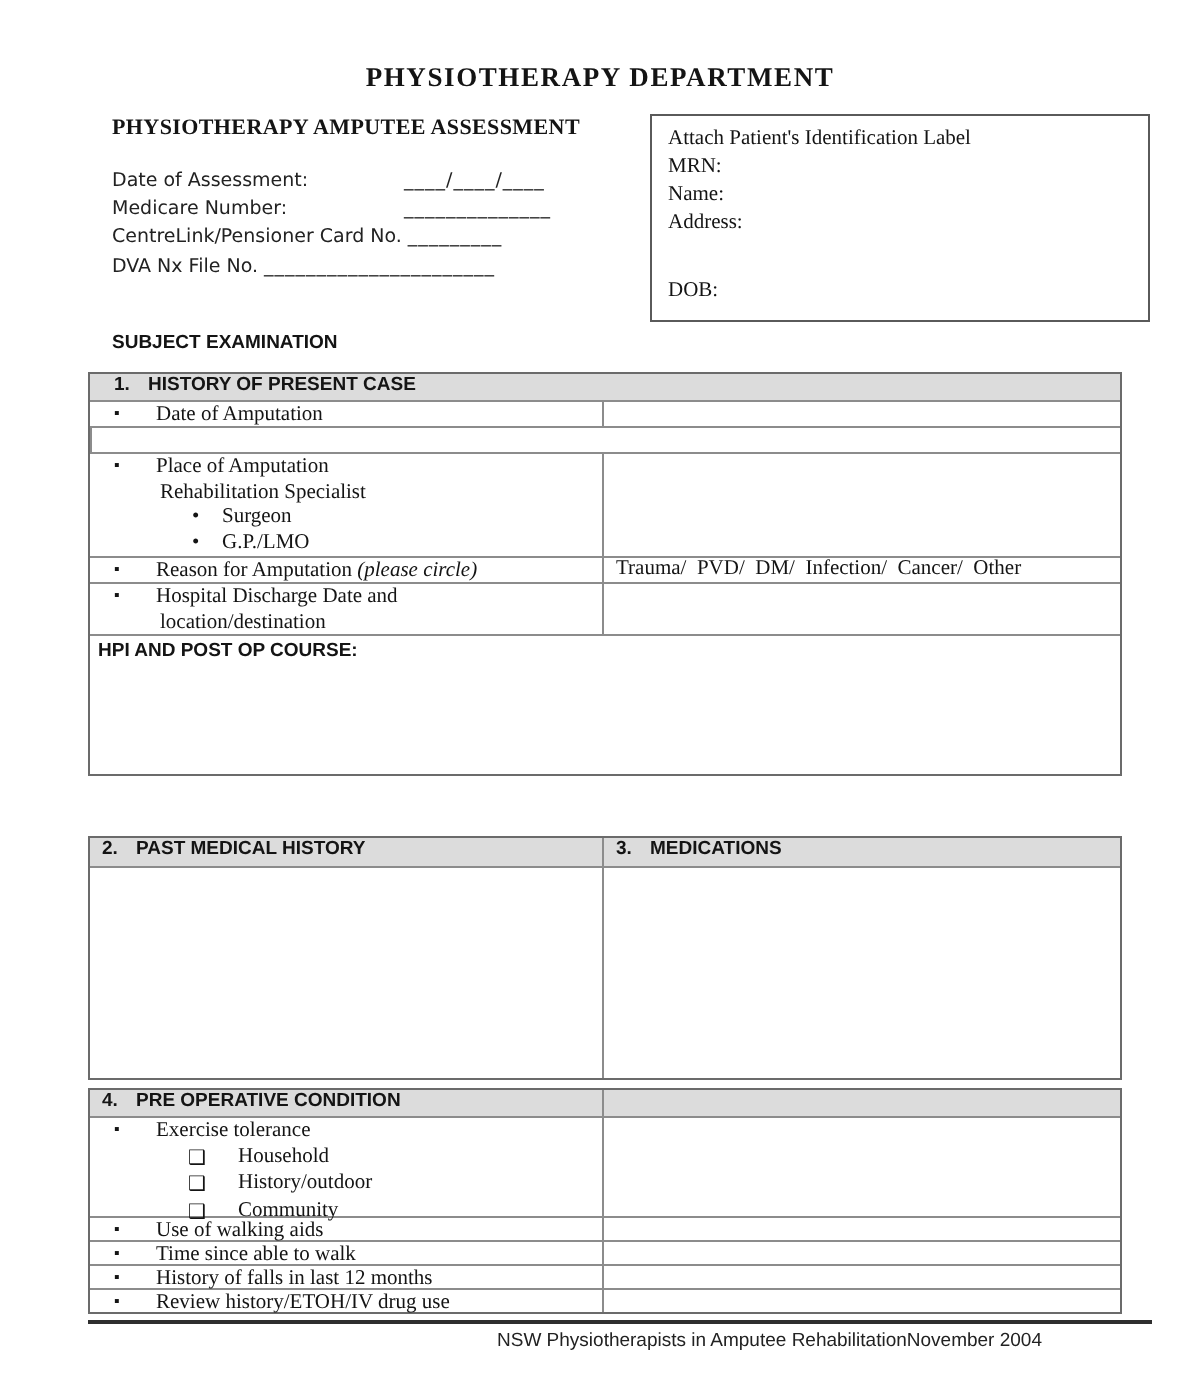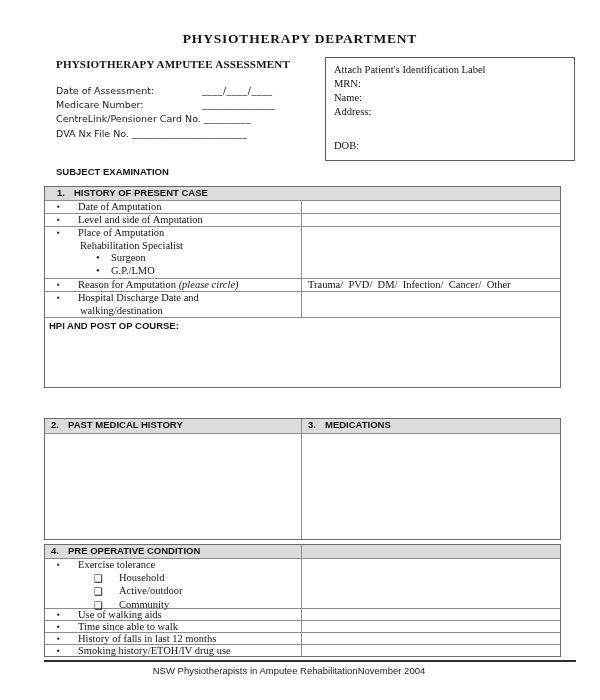--- a/index.html
+++ b/index.html
@@ -52,21 +52,21 @@
   .indchk{padding-left:37px;line-height:12.5px;}
   .chk{display:inline-block;width:25px;font-size:10px;
        font-family:"DejaVu Sans",sans-serif;vertical-align:-1px;}
   .itl{font-style:italic;}
   .opts{white-space:pre;}
   .hpilbl{font-family:"Liberation Sans",sans-serif;font-weight:bold;font-size:9.5px;
     padding:2px 0 0 4px;}
 
   .gap-rule{position:absolute;left:44px;top:660px;width:532px;height:1.5px;background:#2e2e2e;}
   .footer{position:absolute;left:44px;top:665px;width:532px;display:flex;
-    justify-content:center;font-family:"Liberation Sans",sans-serif;
+    justify-content:flex-end;font-family:"Liberation Sans",sans-serif;
     font-size:9.5px;color:#222;}
   .footer .fl{padding-left:13px;}
   .footer .fr{padding-right:55px;}
 </style>
 </head>
 <body>
 
 <div class="sheet">
 
   <div class="doc-title">PHYSIOTHERAPY DEPARTMENT</div>
@@ -103,40 +103,39 @@
     <div class="trow hdrrow sechdr h13">
       <div class="full">
         <span class="secnum">1.</span><span>HISTORY OF PRESENT CASE</span>
       </div>
     </div>
     <div class="trow h13">
       <div class="lcell"><span class="sq">▪</span><span>Date of Amputation</span></div>
       <div class="rcell"></div>
     </div>
     <div class="trow h13">
-      <div class="lcell"><span class="sq">▪</span><span>Level and side of Amputation</span></div>
       <div class="rcell"></div>
     </div>
     <div class="trow h52">
       <div class="lcell">
         <div><span class="sq">▪</span><span>Place of Amputation</span></div>
         <div class="ind1">Rehabilitation Specialist</div>
         <div class="ind2"><span class="dot">•</span><span>Surgeon</span></div>
         <div class="ind2"><span class="dot">•</span><span>G.P./LMO</span></div>
       </div>
       <div class="rcell"></div>
     </div>
     <div class="trow h13">
       <div class="lcell"><span class="sq">▪</span><span>Reason for Amputation</span> <span class="itl">(please circle)</span></div>
       <div class="rcell opts">Trauma/  PVD/  DM/  Infection/  Cancer/  Other</div>
     </div>
     <div class="trow h26">
       <div class="lcell">
         <div><span class="sq">▪</span><span>Hospital Discharge Date and</span></div>
-        <div class="ind1">walking/destination</div>
+        <div class="ind1">location/destination</div>
       </div>
       <div class="rcell"></div>
     </div>
     <div class="trow h70">
       <div class="full hpilbl">HPI AND POST OP COURSE:</div>
     </div>
   </div>
 
   <div class="tbl" style="top:418px;">
     <div class="trow hdrrow sechdr h14">
@@ -157,39 +156,39 @@
     <div class="trow hdrrow sechdr h13">
       <div class="lcell" style="padding-left:6px;">
         <span class="secnum">4.</span><span>PRE OPERATIVE CONDITION</span>
       </div>
       <div class="rcell"></div>
     </div>
     <div class="trow h50">
       <div class="lcell">
         <div><span class="sq">▪</span><span>Exercise tolerance</span></div>
         <div class="indchk"><span class="chk">❑</span><span>Household</span></div>
-        <div class="indchk"><span class="chk">❑</span><span>Active/outdoor</span></div>
+        <div class="indchk"><span class="chk">❑</span><span>History/outdoor</span></div>
         <div class="indchk"><span class="chk">❑</span><span>Community</span></div>
       </div>
       <div class="rcell"></div>
     </div>
     <div class="trow h12">
       <div class="lcell"><span class="sq">▪</span><span>Use of walking aids</span></div>
       <div class="rcell"></div>
     </div>
     <div class="trow h12">
       <div class="lcell"><span class="sq">▪</span><span>Time since able to walk</span></div>
       <div class="rcell"></div>
     </div>
     <div class="trow h12">
       <div class="lcell"><span class="sq">▪</span><span>History of falls in last 12 months</span></div>
       <div class="rcell"></div>
     </div>
     <div class="trow h12">
-      <div class="lcell"><span class="sq">▪</span><span>Smoking history/ETOH/IV drug use</span></div>
+      <div class="lcell"><span class="sq">▪</span><span>Review history/ETOH/IV drug use</span></div>
       <div class="rcell"></div>
     </div>
   </div>
 
   <div class="gap-rule"></div>
   <div class="footer">
     <span class="fl">NSW Physiotherapists in Amputee Rehabilitation</span>
     <span class="fr">November 2004</span>
   </div>
 

